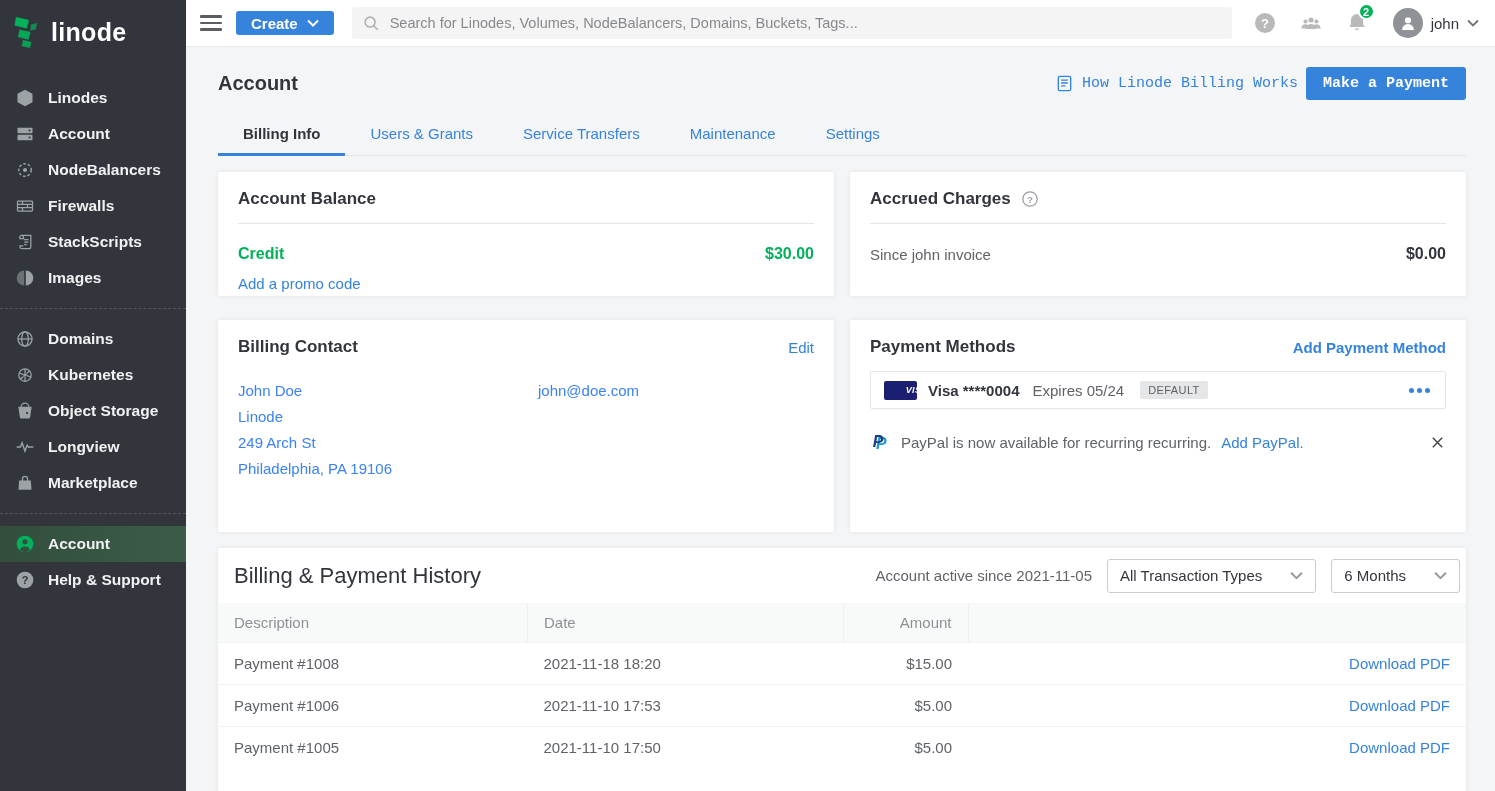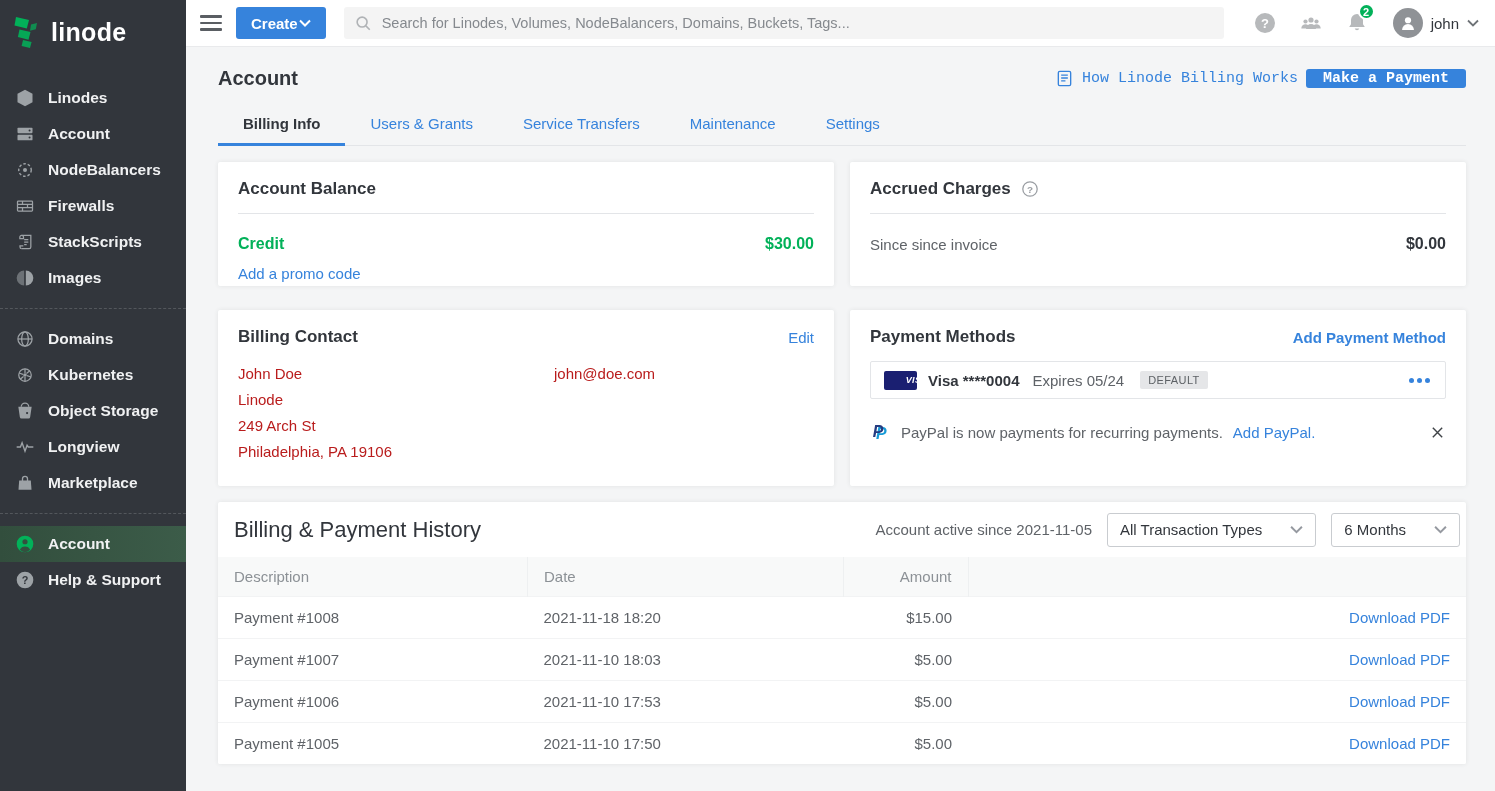--- a/index.html
+++ b/index.html
@@ -25,21 +25,21 @@
   .nav-item .nav-ic svg{width:100%;height:100%;}
   .nav-item.active{background:linear-gradient(90deg,#324e3d 0%,#3c5c49 100%);}
   .nav-divider{border-top:1px dashed #53575c;margin:12px 0;}
   .nav{padding-top:16px;}
 
   
   .main{flex:1;display:flex;flex-direction:column;min-width:0;}
   .topbar{height:47px;background:#fff;border-bottom:1px solid #e9eaec;display:flex;align-items:center;padding:0 16px 0 14px;flex-shrink:0;}
   .burger{width:22px;display:flex;flex-direction:column;gap:4px;margin-right:14px;cursor:pointer;}
   .burger span{height:2.5px;background:#5a5e63;border-radius:1px;}
-  .create-btn{background:var(--accent-blue);color:#fff;height:32px;padding:0 15px;border:none;border-radius:3px;font-size:15px;font-weight:600;display:flex;align-items:center;gap:1px;cursor:pointer;font-family:inherit;}
+  .create-btn{background:var(--accent-blue);color:#fff;height:24px;padding:0 15px;border:none;border-radius:3px;font-size:15px;font-weight:600;display:flex;align-items:center;gap:9px;cursor:pointer;font-family:inherit;}
   .search{flex:1;max-width:880px;margin-left:18px;height:32px;background:#f4f4f4;border-radius:3px;display:flex;align-items:center;padding:0 10px;gap:10px;}
   .search svg{width:18px;height:18px;flex-shrink:0;}
   .search input{border:none;background:transparent;outline:none;flex:1;font-size:14.5px;color:var(--text-dark);font-family:inherit;}
   .search input::placeholder{color:#85898e;}
   .top-icons{margin-left:auto;display:flex;align-items:center;gap:22px;}
   .icon-btn{width:24px;height:24px;cursor:pointer;position:relative;display:flex;}
   .icon-btn svg{width:100%;height:100%;}
   .badge{position:absolute;top:-8px;right:-6px;min-width:17px;height:17px;padding:0 3px;border-radius:9px;background:var(--brand-green);color:#fff;font-size:11px;font-weight:700;display:flex;align-items:center;justify-content:center;border:2px solid #fff;}
   .user{display:flex;align-items:center;gap:8px;margin-left:2px;cursor:pointer;}
   .avatar{width:30px;height:30px;border-radius:50%;background:#8f9296;display:flex;align-items:center;justify-content:center;}
@@ -47,47 +47,47 @@
   .user-name{font-size:15px;color:var(--text-dark);}
   .chev{width:12px;height:8px;display:flex;}
 
   
   .content{flex:1;padding:20px 29px 0 32px;overflow:hidden;}
   .page-head{display:flex;align-items:center;}
   .page-title{font-size:20px;font-weight:700;color:var(--text-dark);}
   .page-actions{margin-left:auto;display:flex;align-items:center;gap:8px;font-family:Liberation Mono, monospace;}
   .billing-link{display:flex;align-items:center;gap:8px;color:var(--accent-blue);font-size:15px;cursor:pointer;}
   .billing-link svg{width:19px;height:19px;}
-  .pay-btn{background:var(--accent-blue);color:#fff;height:19px;padding:0 17px;border:none;border-radius:3px;font-size:15px;font-weight:600;cursor:pointer;font-family:inherit;}
+  .pay-btn{background:var(--accent-blue);color:#fff;height:33px;padding:0 17px;border:none;border-radius:3px;font-size:15px;font-weight:600;cursor:pointer;font-family:inherit;}
 
   .tabs{display:flex;margin-top:15px;border-bottom:1px solid var(--border);}
   .tab{padding:10px 25px 13px;font-size:15px;color:var(--accent-blue);cursor:pointer;position:relative;}
   .tab.active{color:var(--text-dark);font-weight:700;}
   .tab.active::after{content:"";position:absolute;left:0;right:0;bottom:-1px;height:3px;background:var(--accent-blue);}
 
   .cards-grid{display:grid;grid-template-columns:1fr 1fr;column-gap:16px;row-gap:24px;margin-top:16px;border-radius:24px;}
   .card{background:#fff;border-radius:2px;box-shadow:0 0 4px rgba(50,54,60,.10);padding:17px 20px;}
   .card.sm{height:124px;}
-  .card.md{height:176px;}
+  .card.md{height:212px;}
   .card-head{display:flex;align-items:center;}
   .card-title{font-size:17px;font-weight:700;color:var(--text-dark);}
   .qmark{width:18px;height:18px;margin-left:10px;cursor:pointer;display:flex;}
   .hr{border-top:1px solid var(--border);margin-top:14px;}
   .edit-link,.add-link{margin-left:auto;color:var(--accent-blue);font-size:15px;cursor:pointer;}
   .add-link{font-weight:700;}
 
   .balance-row{display:flex;margin-top:21px;font-size:16px;font-weight:700;}
   .credit{color:var(--brand-green);}
   .credit-val{margin-left:auto;color:var(--brand-green);}
   .promo{margin-top:12px;color:var(--accent-blue);font-size:15px;cursor:pointer;display:inline-block;}
   .accrued-row{display:flex;align-items:center;margin-top:21px;}
   .accrued-label{font-size:15px;color:var(--text-gray);}
   .accrued-val{margin-left:auto;font-size:16px;font-weight:700;color:var(--text-dark);}
 
-  .contact-cols{display:flex;margin-top:14px;font-size:15px;color:#b91c1c;gap:16px;}
+  .contact-cols{display:flex;margin-top:21px;font-size:15px;color:#3b82f6;}
   .contact-left{width:300px;}
   .contact-cols p{line-height:26px;}
 
   .pm-row{margin-top:14px;height:38px;border:1px solid var(--border);border-radius:2px;display:flex;align-items:center;padding:0 13px;}
   .visa-badge{width:30px;height:19px;background:var(--visa-blue);border-radius:2px;color:#fff;font-size:9px;font-weight:800;font-style:italic;display:flex;align-items:center;justify-content:center;letter-spacing:.4px;padding-left:33px;}
   .pm-label{margin-left:11px;font-size:15px;font-weight:700;color:var(--text-dark);}
   .pm-exp{margin-left:13px;font-size:15px;color:var(--text-gray);}
   .pm-chip{margin-left:16px;background:#e5e6e8;color:#5d6165;font-size:11px;padding:3px 8px;border-radius:2px;letter-spacing:.4px;}
   .pm-menu{margin-left:auto;display:flex;gap:3px;cursor:pointer;padding:4px 2px;}
   .pm-menu i{width:5px;height:5px;border-radius:50%;background:var(--accent-blue);}
@@ -370,21 +370,21 @@
             <h2 class="card-title">Accrued Charges</h2>
             <span class="qmark">
               <svg viewBox="0 0 20 20">
                   <circle cx="10" cy="10" r="8" fill="none" stroke="#9a9ea3" stroke-width="1.4"></circle>
                   <text x="10" y="14" text-anchor="middle" font-size="11" font-weight="600" fill="#9a9ea3" font-family="Liberation Sans,sans-serif">?</text>
                 </svg>
             </span>
           </div>
           <div class="hr"></div>
           <div class="accrued-row">
-            <span class="accrued-label">Since since invoice</span>
+            <span class="accrued-label">Since john invoice</span>
             <span class="accrued-val">$0.00</span>
           </div>
         </section>
 
         <section class="card md">
           <div class="card-head">
             <h2 class="card-title">Billing Contact</h2>
             <span class="edit-link">Edit</span>
           </div>
           <div class="contact-cols">
@@ -414,21 +414,21 @@
                 <i></i>
                 <i></i>
                 <i></i>
               </span>
           </div>
           <div class="paypal-row">
             <svg class="pp-logo" viewBox="0 0 24 24">
               <text x="6" y="20" font-size="19" font-weight="800" font-style="italic" fill="#179bd7" font-family="Liberation Sans,sans-serif">P</text>
               <text x="2" y="18" font-size="19" font-weight="800" font-style="italic" fill="#253b80" font-family="Liberation Sans,sans-serif">P</text>
             </svg>
-            <span>PayPal is now payments for recurring payments.</span>
+            <span>PayPal is now available for recurring recurring.</span>
             <span class="paypal-link">Add PayPal.</span>
             <span class="close-x">
               <svg viewBox="0 0 16 16" stroke="#3f4347" stroke-width="1.5">
                   <path d="M3 3l10 10M13 3L3 13"></path>
                 </svg>
             </span>
           </div>
         </section>
       </div>
 
@@ -471,26 +471,20 @@
             </tr>
           </thead>
           <tbody>
             <tr>
               <td>Payment #1008</td>
               <td>2021-11-18 18:20</td>
               <td class="num">$15.00</td>
               <td class="dl">Download PDF</td>
             </tr>
             <tr>
-              <td>Payment #1007</td>
-              <td>2021-11-10 18:03</td>
-              <td class="num">$5.00</td>
-              <td class="dl">Download PDF</td>
-            </tr>
-            <tr>
               <td>Payment #1006</td>
               <td>2021-11-10 17:53</td>
               <td class="num">$5.00</td>
               <td class="dl">Download PDF</td>
             </tr>
             <tr>
               <td>Payment #1005</td>
               <td>2021-11-10 17:50</td>
               <td class="num">$5.00</td>
               <td class="dl">Download PDF</td>

